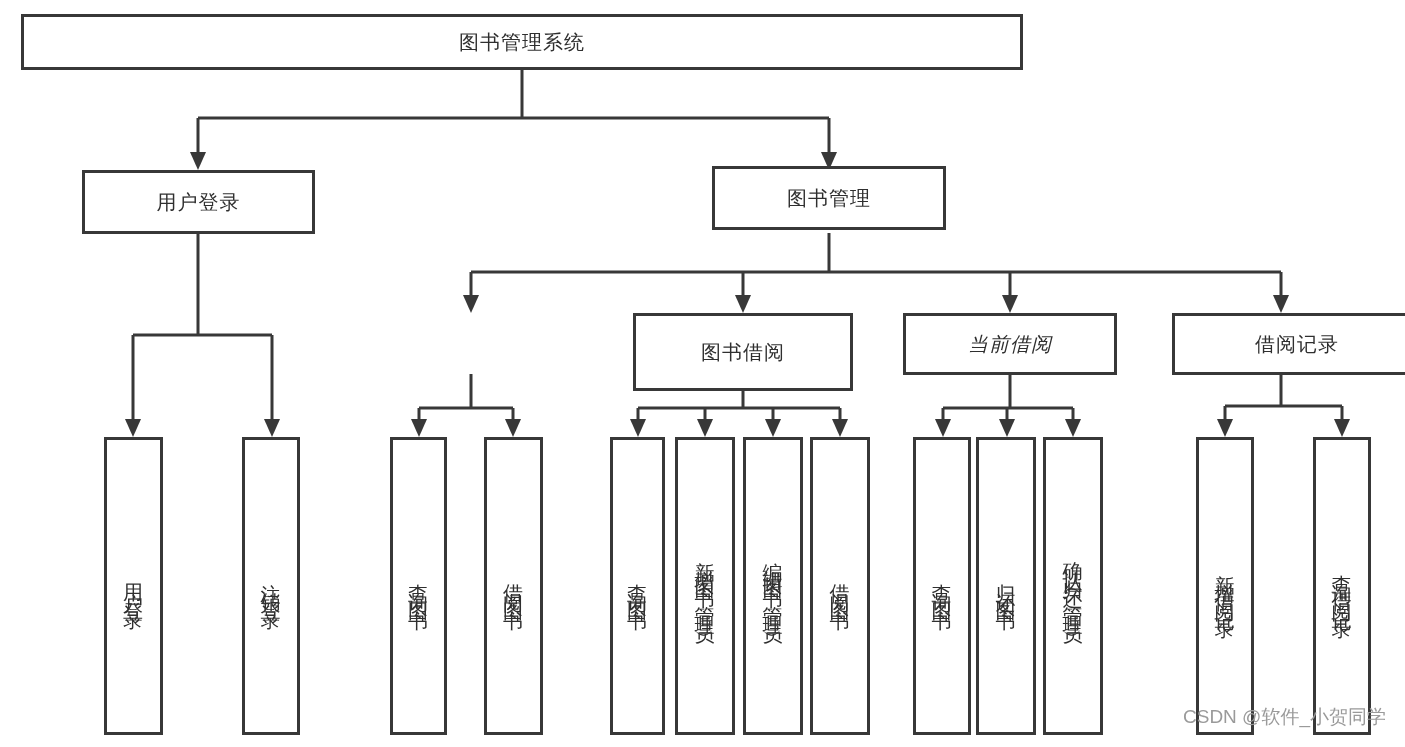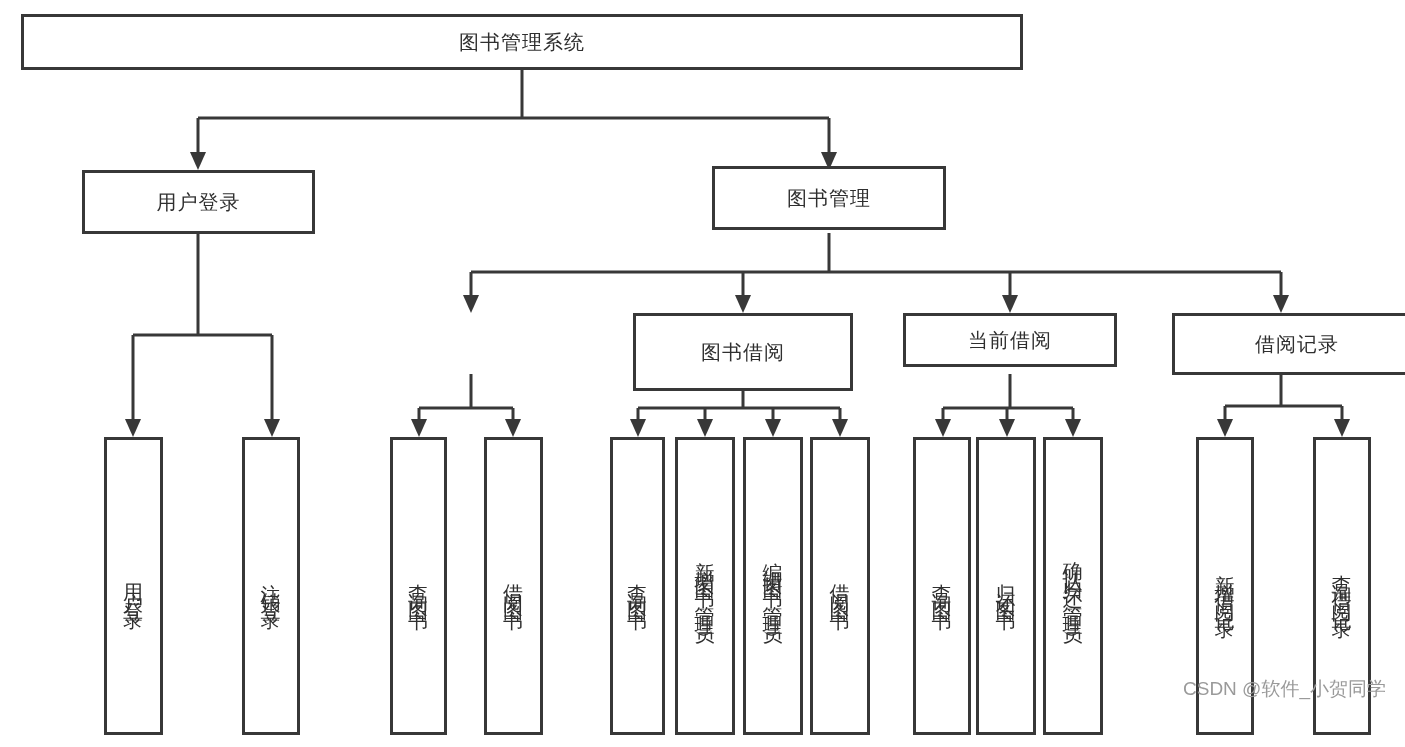--- a/index.html
+++ b/index.html
@@ -50,21 +50,21 @@
     writing-mode: vertical-lr;
     text-orientation: mixed;
     font-size: 20px;
     line-height: 1;
     letter-spacing: 9px;
     white-space: nowrap;
   }
   .watermark {
     position: absolute;
     left: 1183px;
-    top: 676px;
+    top: 704px;
     font-size: 19px;
     color: var(--watermark-color);
     white-space: nowrap;
     z-index: 5;
   }
 </style>
 </head>
 <body>
 
 <div class="canvas">
@@ -104,21 +104,21 @@
     <polygon points="1217,419 1233,419 1225,437"></polygon>
     <polygon points="1334,419 1350,419 1342,437"></polygon>
   </svg>
 
   <div class="box hbox" style="left:21px; top:14px; width:1002px; height:56px;">图书管理系统</div>
 
   <div class="box hbox" style="left:82px; top:170px; width:233px; height:64px;">用户登录</div>
   <div class="box hbox" style="left:712px; top:166px; width:234px; height:64px;">图书管理</div>
 
   <div class="box hbox" style="left:633px; top:313px; width:220px; height:78px;">图书借阅</div>
-  <div class="box hbox" style="left:903px; top:313px; width:214px; height:54px;">当前借阅</div>
+  <div class="box hbox" style="left:903px; top:313px; width:214px; height:62px;font-style:italic;">当前借阅</div>
   <div class="box hbox" style="left:1172px; top:313px; width:250px; height:62px;">借阅记录</div>
 
   <div class="box vbox" style="left:104px; top:437px; width:59px; height:298px;">
     <span>用户登录</span>
   </div>
   <div class="box vbox" style="left:242px; top:437px; width:58px; height:298px;">
     <span>注销登录</span>
   </div>
 
   <div class="box vbox" style="left:390px; top:437px; width:57px; height:298px;">

